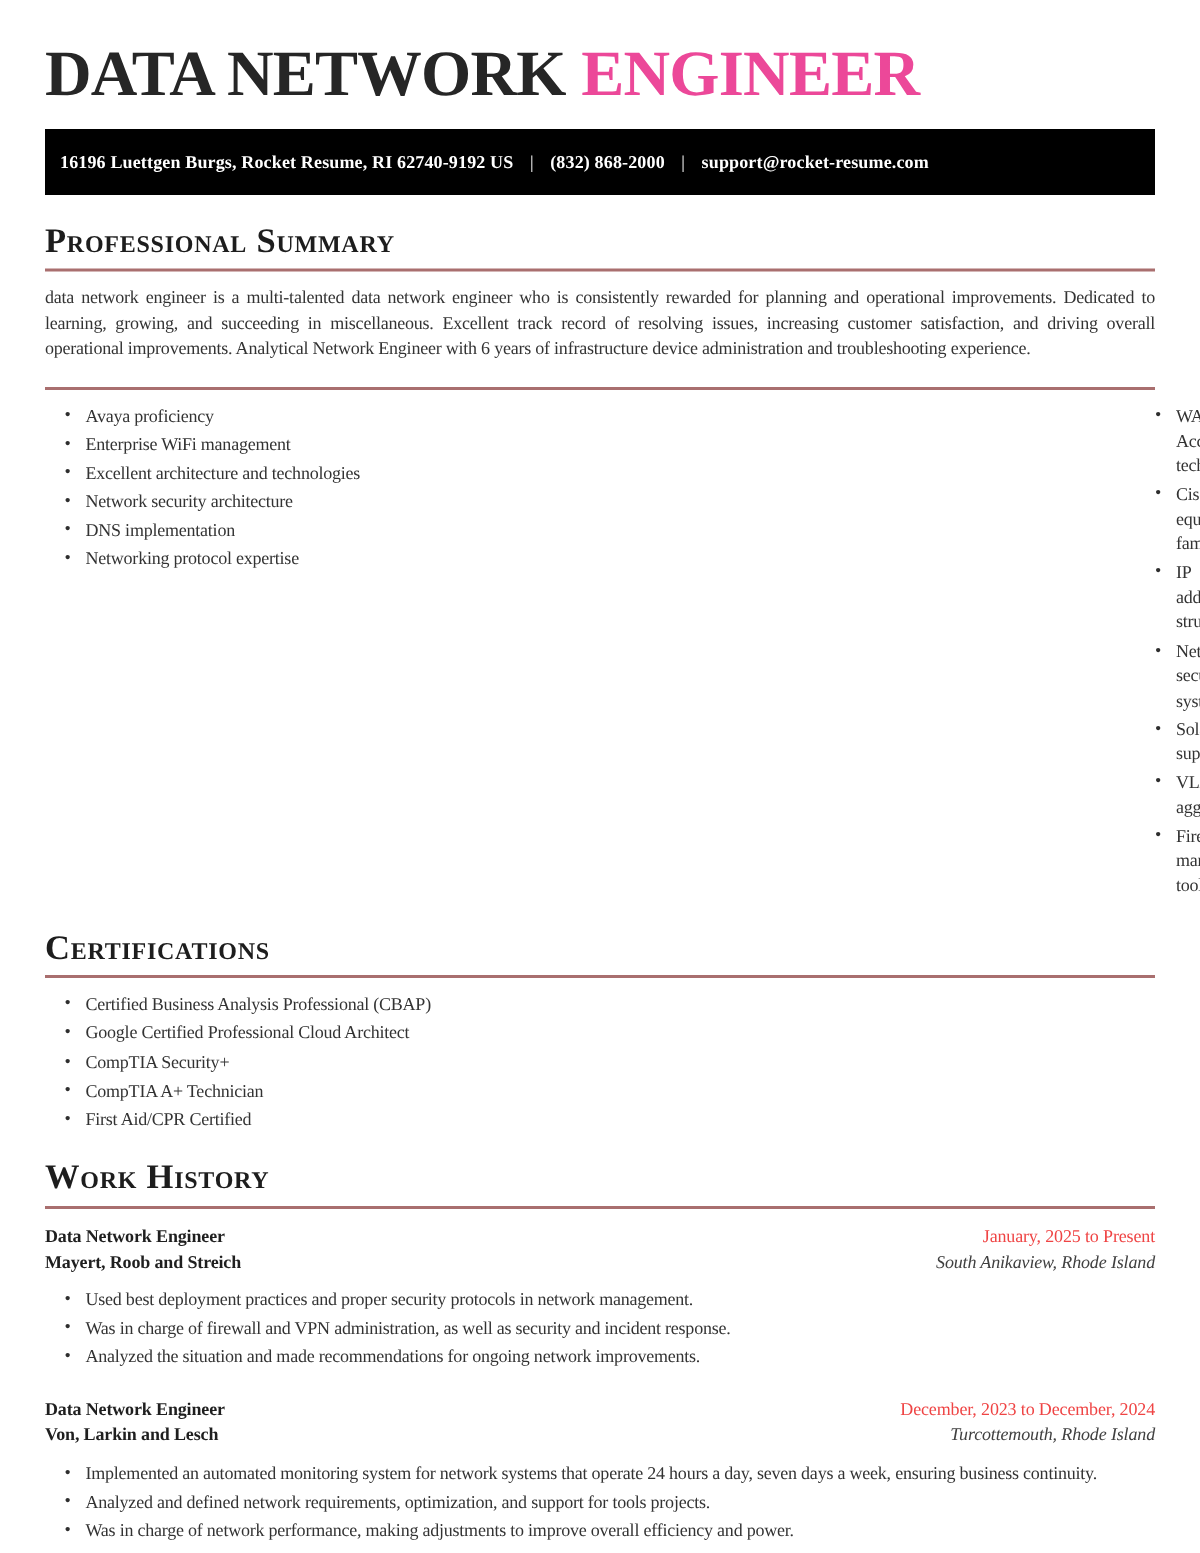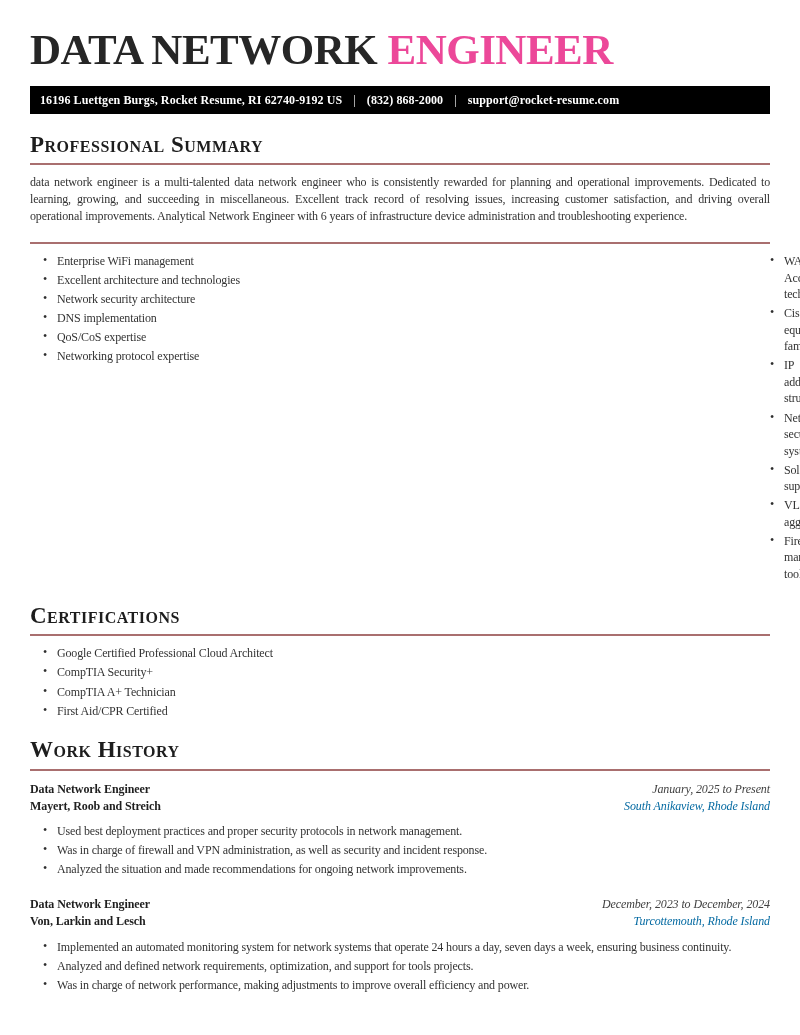--- a/index.html
+++ b/index.html
@@ -25,21 +25,21 @@
     white-space: nowrap;
   }
   .title .accent { color: #ec4899; }
 
   .contact-bar {
     margin-top: 15px;
     background: #000000;
     color: #ffffff;
     font-size: 12px;
     font-weight: 700;
-    height: 28px;
+    height: 44px;
     display: flex;
     align-items: center;
     padding: 0 10px;
     box-sizing: border-box;
     letter-spacing: 0.1px;
     white-space: nowrap;
   }
   .contact-bar .sep { margin: 0 11px; font-weight: 400; }
 
   .section { margin-top: 18px; }
@@ -98,22 +98,22 @@
   .job + .job { margin-top: 18px; }
   .job-row {
     display: flex;
     justify-content: space-between;
     align-items: baseline;
     font-size: 12px;
     line-height: 1.45;
     letter-spacing: -0.1px;
   }
   .job-row .left { font-weight: 700; color: #1f1f1f; }
-  .job-row .dates { font-weight: 400; color: #404040; font-style: italic; }
-  .job-row .location { font-style: italic; font-weight: 400; color: #0369a1; }
+  .job-row .dates { font-weight: 400; color: #ef4444; }
+  .job-row .location { font-style: italic; font-weight: 400; color: #404040; }
   .job .bullets { margin-top: 8px; }
 </style>
 </head>
 <body>
 
 <div class="page">
   <div class="content">
 
     <h1 class="title"><span>DATA NETWORK </span><span class="accent">ENGINEER</span></h1>
 
@@ -128,43 +128,44 @@
     <div class="section section-summary">
       <h2 class="section-heading">Professional Summary</h2>
       <div class="rule"></div>
       <p class="body-text summary-text">data network engineer is a multi-talented data network engineer who is consistently rewarded for planning and operational improvements. Dedicated to learning, growing, and succeeding in miscellaneous. Excellent track record of resolving issues, increasing customer satisfaction, and driving overall operational improvements. Analytical Network Engineer with 6 years of infrastructure device administration and troubleshooting experience.</p>
     </div>
 
     <div class="section">
       <div class="rule"></div>
       <div class="skills-cols">
         <ul class="bullets body-text col-left">
+          <li>Avaya proficiency</li>
           <li>Enterprise WiFi management</li>
           <li>Excellent architecture and technologies</li>
           <li>Network security architecture</li>
           <li>DNS implementation</li>
-          <li>QoS/CoS expertise</li>
           <li>Networking protocol expertise</li>
         </ul>
         <ul class="bullets body-text col-right">
           <li>WAN Acceleration technologies</li>
           <li>Cisco equipment familiarity</li>
           <li>IP address structure</li>
           <li>Network security systems</li>
           <li>SolarWinds support</li>
           <li>VLAN aggregation</li>
           <li>Firewall management tools</li>
         </ul>
       </div>
     </div>
 
     <div class="section">
       <h2 class="section-heading">Certifications</h2>
       <div class="rule"></div>
       <ul class="bullets body-text">
+        <li>Certified Business Analysis Professional (CBAP)</li>
         <li>Google Certified Professional Cloud Architect</li>
         <li>CompTIA Security+</li>
         <li>CompTIA A+ Technician</li>
         <li>First Aid/CPR Certified</li>
       </ul>
     </div>
 
     <div class="section">
       <h2 class="section-heading">Work History</h2>
       <div class="rule"></div>

